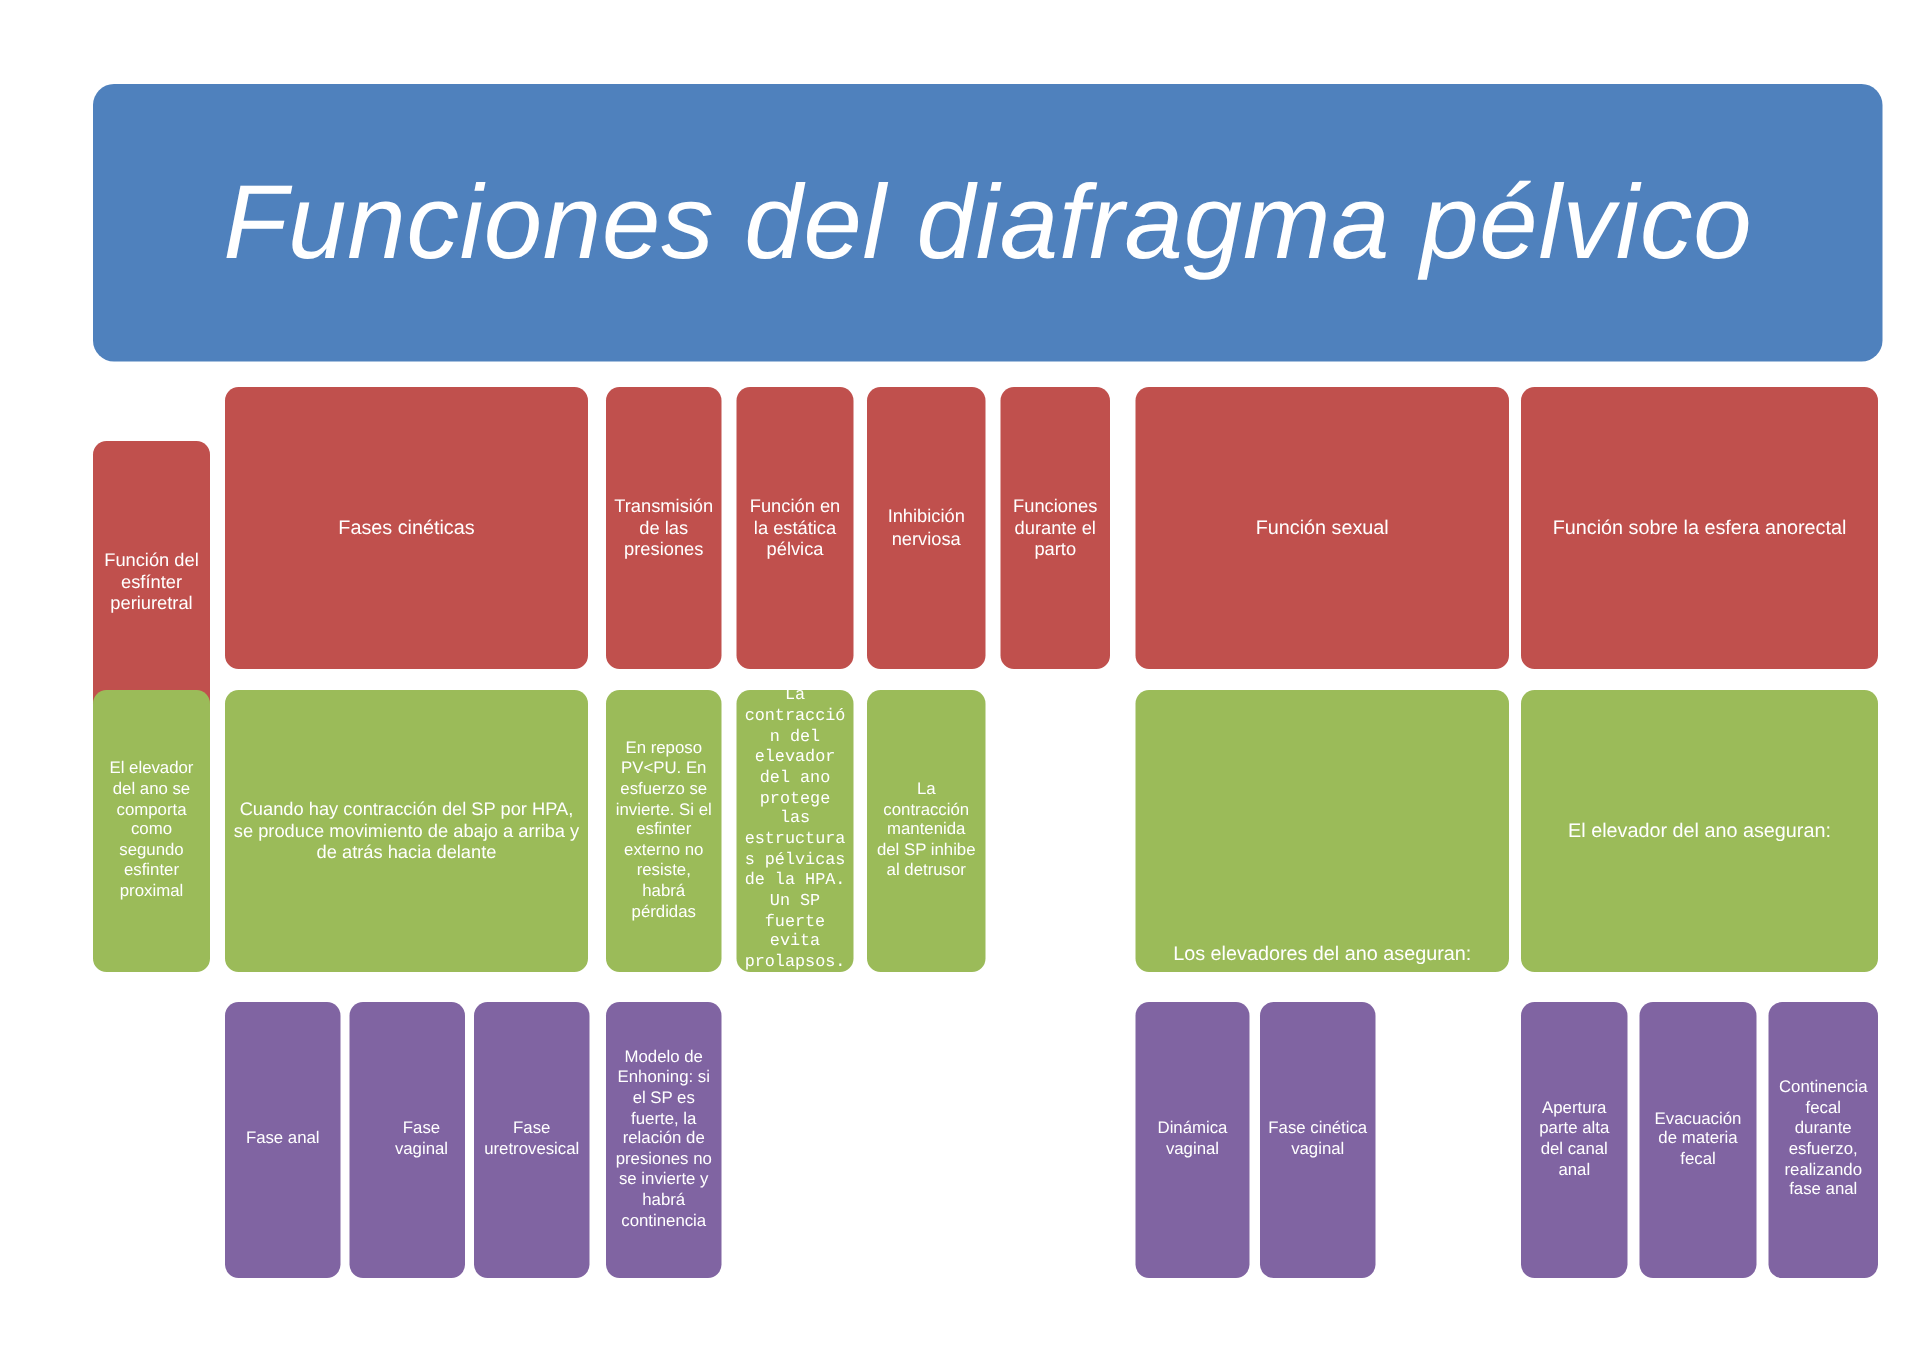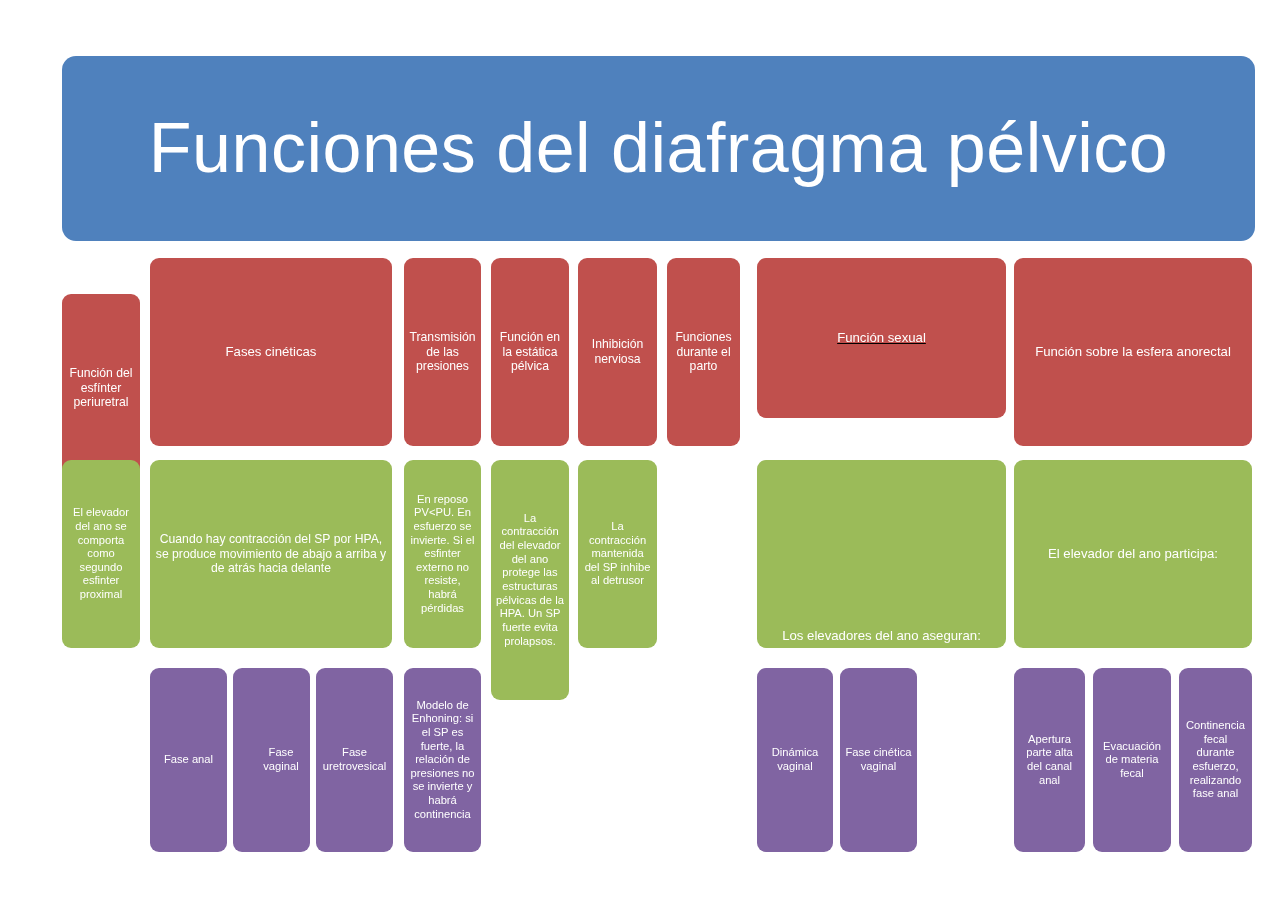--- a/index.html
+++ b/index.html
@@ -27,20 +27,21 @@
     top: 56px;
     width: 1193px;
     height: 185px;
     background: #4F81BD;
     border-radius: 14px;
     display: flex;
     align-items: center;
     justify-content: center;
     box-sizing: border-box;
     padding: 0 26px;
+    font-style: italic;
   }
   .title-text {
     color: #FFFFFF;
     font-size: 70px;
     font-weight: 400;
     line-height: 1.05;
     letter-spacing: 0.5px;
     text-align: center;
     white-space: nowrap;
   }
@@ -102,54 +103,54 @@
   </div>
 
   <div class="node level1 fs-12" style="left:578px; top:258px; width:79px;  height:188px;">
     <span class="node-label">Inhibición nerviosa</span>
   </div>
 
   <div class="node level1 fs-12" style="left:667px; top:258px; width:73px;  height:188px;">
     <span class="node-label">Funciones durante el parto</span>
   </div>
 
-  <div class="node level1 fs-13" style="left:757px; top:258px; width:249px; height:160px;text-decoration:underline;">
+  <div class="node level1 fs-13" style="left:757px; top:258px; width:249px; height:188px;">
     <span class="node-label">Función sexual</span>
   </div>
 
   <div class="node level1 fs-13" style="left:1014px; top:258px; width:238px; height:188px;">
     <span class="node-label">Función sobre la esfera anorectal</span>
   </div>
 
   <div class="node level2 fs-11" style="left:62px;  top:460px; width:78px;  height:188px;">
     <span class="node-label">El elevador del ano se comporta como segundo esfinter proximal</span>
   </div>
 
   <div class="node level2 fs-12" style="left:150px; top:460px; width:242px; height:188px;justify-content:center;">
     <span class="node-label">Cuando hay contracción del SP por HPA, se produce movimiento de  abajo a arriba y de atrás hacia delante</span>
   </div>
 
   <div class="node level2 fs-11" style="left:404px; top:460px; width:77px;  height:188px;">
     <span class="node-label">En reposo PV&lt;PU. En esfuerzo se invierte. Si el esfinter externo no resiste, habrá pérdidas</span>
   </div>
 
-  <div class="node level2 fs-11" style="left:491px; top:460px; width:78px;  height:240px;">
+  <div class="node level2 fs-11" style="left:491px; top:460px; width:78px;  height:188px;font-family:Liberation Mono, monospace;">
     <span class="node-label">La contracción del elevador del ano protege las estructuras pélvicas de la HPA. Un SP fuerte evita prolapsos.</span>
   </div>
 
   <div class="node level2 fs-11" style="left:578px; top:460px; width:79px;  height:188px;">
     <span class="node-label">La contracción mantenida del SP inhibe al detrusor</span>
   </div>
 
   <div class="node level2 fs-13" style="left:757px; top:460px; width:249px; height:188px;align-items:flex-end;">
     <span class="node-label">Los elevadores del ano aseguran:</span>
   </div>
 
   <div class="node level2 fs-13" style="left:1014px; top:460px; width:238px; height:188px;">
-    <span class="node-label">El elevador del ano participa:</span>
+    <span class="node-label">El elevador del ano aseguran:</span>
   </div>
 
   <div class="node level3 fs-11" style="left:150px; top:668px; width:77px;  height:184px;">
     <span class="node-label">Fase anal</span>
   </div>
 
   <div class="node level3 fs-11" style="left:233px; top:668px; width:77px;  height:184px;padding-left:24px;">
     <span class="node-label">Fase vaginal</span>
   </div>
 

